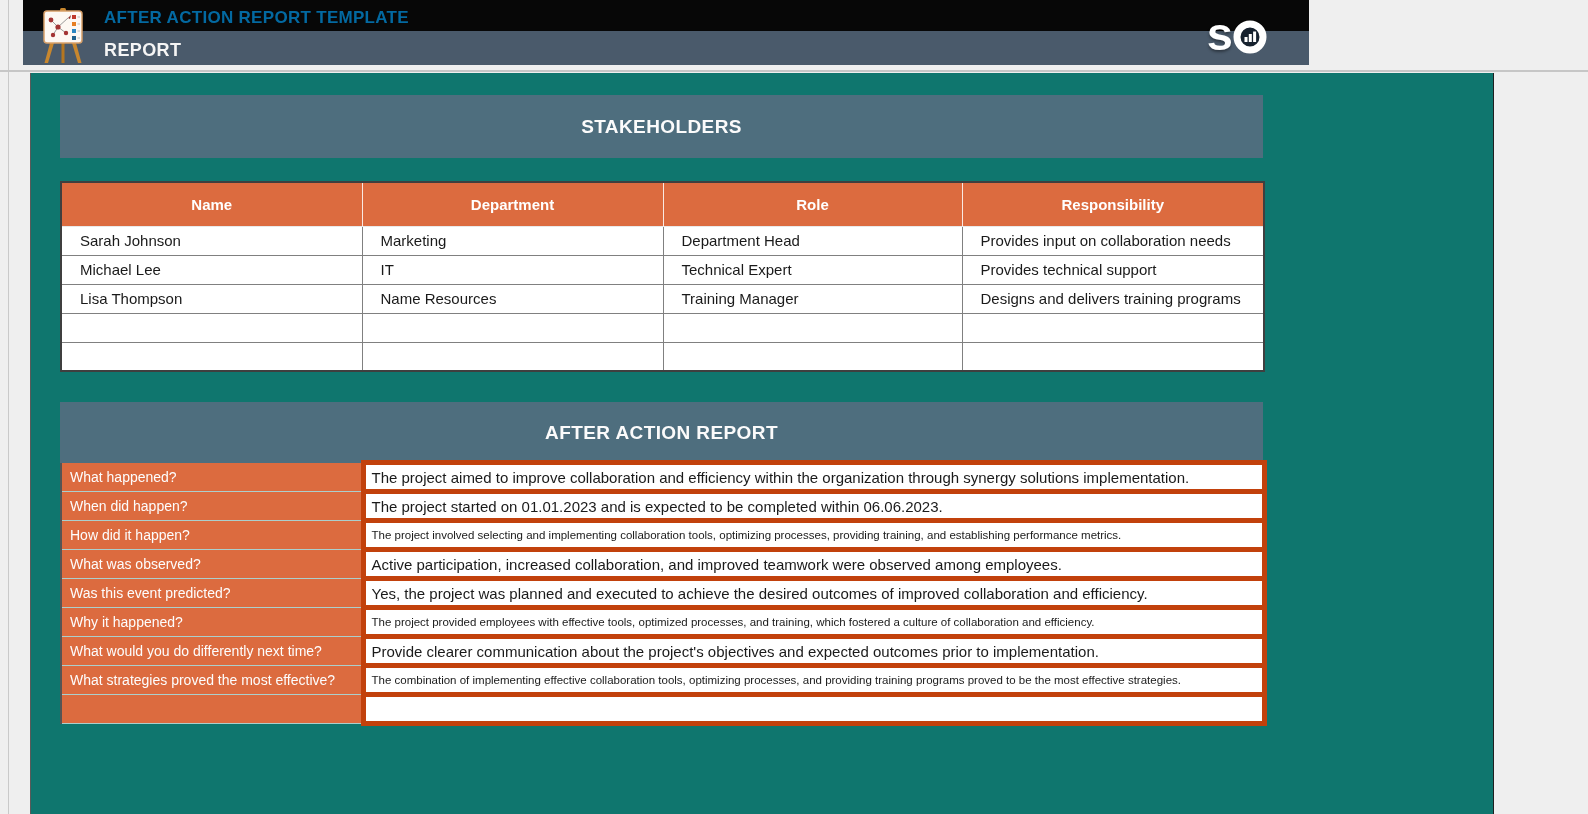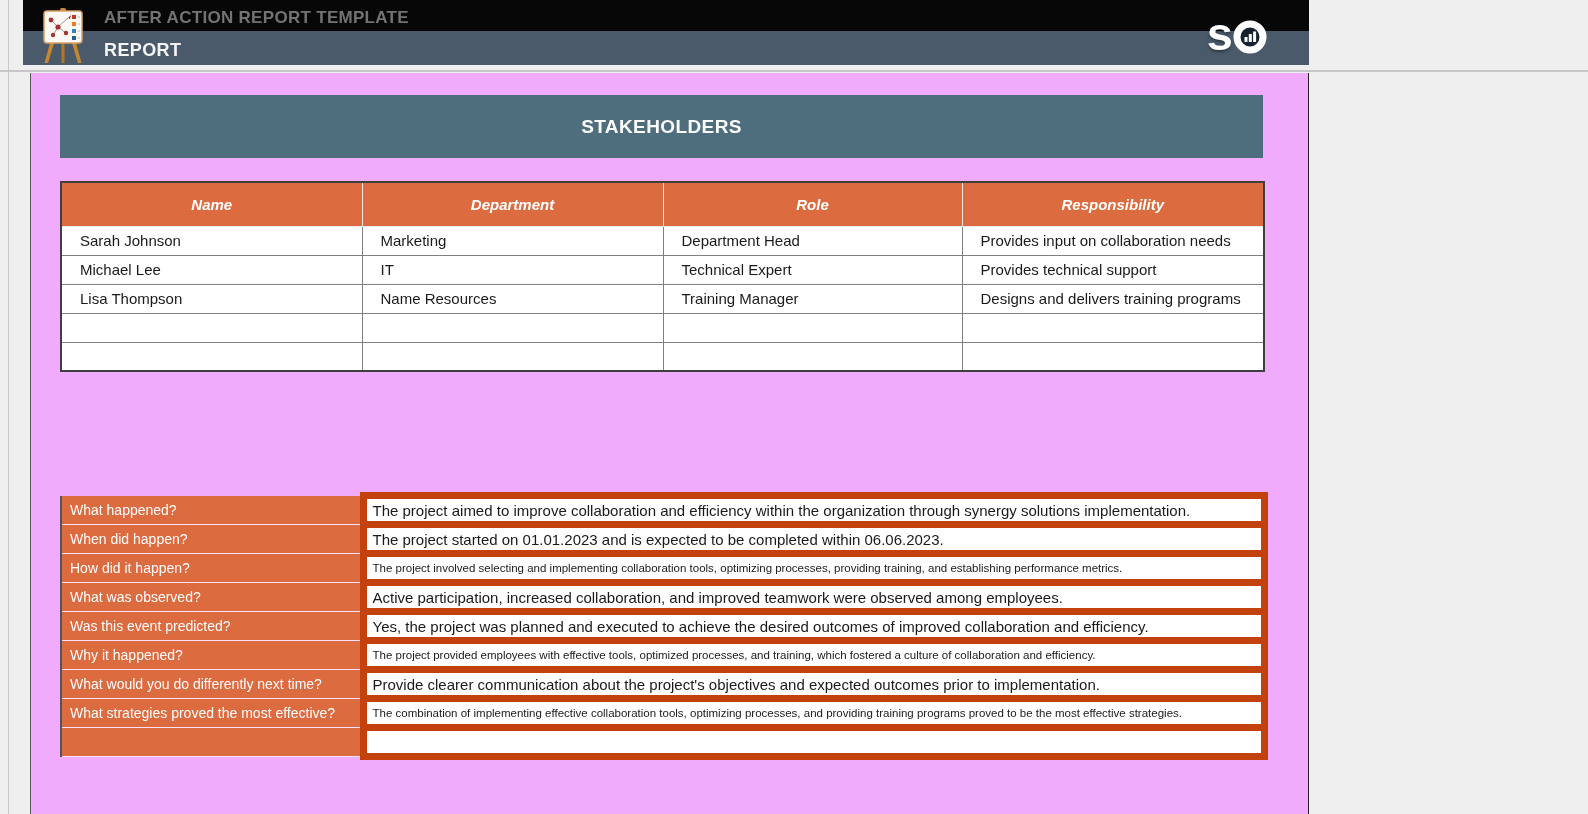--- a/index.html
+++ b/index.html
@@ -6,55 +6,55 @@
   html,body { width:1588px; height:814px; overflow:hidden;
     font-family:"Liberation Sans", sans-serif; background:#efefef; }
 
   
   .left-line { position:absolute; left:8px; top:0; width:1px; height:814px; background:#c9c9c9; }
   .bar-black { position:absolute; left:23px; top:0; width:1286px; height:31px; background:#070707; }
   .bar-slate { position:absolute; left:23px; top:31px; width:1286px; height:34px; background:#4a5a6b; }
   .header-underline { position:absolute; left:0; top:70px; width:1588px; height:2px; background:#c6c6c6; }
   .app-icon { position:absolute; left:41px; top:8px; width:44px; height:57px; }
   .title-yellow { position:absolute; left:104px; top:5px; height:26px; line-height:26px;
-    color:#737373; font-size:17px; font-weight:bold; letter-spacing:.3px; }
+    color:#0369a1; font-size:17px; font-weight:bold; letter-spacing:.3px; }
   .title-white { position:absolute; left:104px; top:38px; height:24px; line-height:24px;
     color:#f5f5f5; font-size:18px; font-weight:bold; letter-spacing:.4px; }
   .logo { position:absolute; top:2px; right:320px; height:62px; display:flex; align-items:center;
     color:#ffffff; font-size:47px; font-weight:bold; letter-spacing:-1px;
     text-shadow:0 2px 3px rgba(0,0,0,.4); }
   .logo .logo-o { display:inline-block; margin:0 1px; transform:translateY(4px); }
 
   
-  .page { position:absolute; left:30px; top:73px; width:1279px; height:741px;
-    background:#f0abfc; border-left:1px solid #5a5a5a; border-right:1px solid #1f1f1f;
+  .page { position:absolute; left:30px; top:73px; width:1464px; height:741px;
+    background:#0f766e; border-left:1px solid #5a5a5a; border-right:1px solid #1f1f1f;
     overflow:hidden; }
 
   .section-bar { position:absolute; left:29px; width:1203px; background:#4e6e7e;
     color:#fbfbfb; font-weight:bold; font-size:19px; letter-spacing:.4px;
     display:flex; align-items:center; justify-content:center; }
   .stakeholders-bar { top:22px; height:63px; }
   .aar-bar { top:329px; height:61px; }
 
   table { border-collapse:collapse; table-layout:fixed; position:absolute; left:29px; }
 
   
   .stk-table { top:108px; width:1203px; border:2px solid #3f3f3f; }
   .stk-table th { height:44px; background:#dc6b3f; color:#ffffff; font-size:15px; font-weight:bold;
-    border-right:1px solid rgba(255,255,255,.85); border-bottom:1px solid #e9e9e9;font-style:italic; }
+    border-right:1px solid rgba(255,255,255,.85); border-bottom:1px solid #e9e9e9; }
   .stk-table th:last-child { border-right:none; }
   .stk-table td { height:29px; border:1px solid #808080; font-size:15px; color:#1a1a1a;
     padding:0 18px; background:#fff; white-space:nowrap; overflow:hidden; }
 
   
-  .qa-table { top:419px; width:1203px; border-left:2px solid #555; border-right:2px solid #555;border-radius:12px; }
+  .qa-table { top:387px; width:1203px; border-left:2px solid #555; border-right:2px solid #555;border-radius:12px; }
   .qa-table th { width:302px; height:29px; background:#dc6b3f; color:#fdfdfd; font-size:14px;
     font-weight:normal; text-align:left; padding:0 8px;
     border-bottom:1px solid rgba(255,255,255,.65); white-space:nowrap; overflow:hidden; }
-  .qa-table td { height:29px; border:7px solid #c2410c; background:#fff; color:#1a1a1a;
+  .qa-table td { height:29px; border:5px solid #c2410c; background:#fff; color:#1a1a1a;
     padding:0 6px; white-space:nowrap; overflow:hidden; }
   .ans-lg { font-size:15px; }
   .ans-md { font-size:13.5px; }
   .ans-sm { font-size:11.5px; }
 </style>
 </head>
 <body>
 
 <div class="left-line"></div>
 <div class="bar-black"></div>
@@ -159,20 +159,23 @@
       </tr>
       <tr>
         <td></td>
         <td></td>
         <td></td>
         <td></td>
       </tr>
     </tbody>
   </table>
 
+  <div class="section-bar aar-bar">
+    <span>AFTER ACTION REPORT</span>
+  </div>
 
   <table class="qa-table">
     <colgroup>
         <col style="width:302px">
         <col style="width:901px">
       </colgroup>
     <tbody>
       <tr>
         <th>What happened?</th>
         <td class="ans-lg">The project aimed to improve collaboration and efficiency within the organization through synergy solutions implementation.</td>

